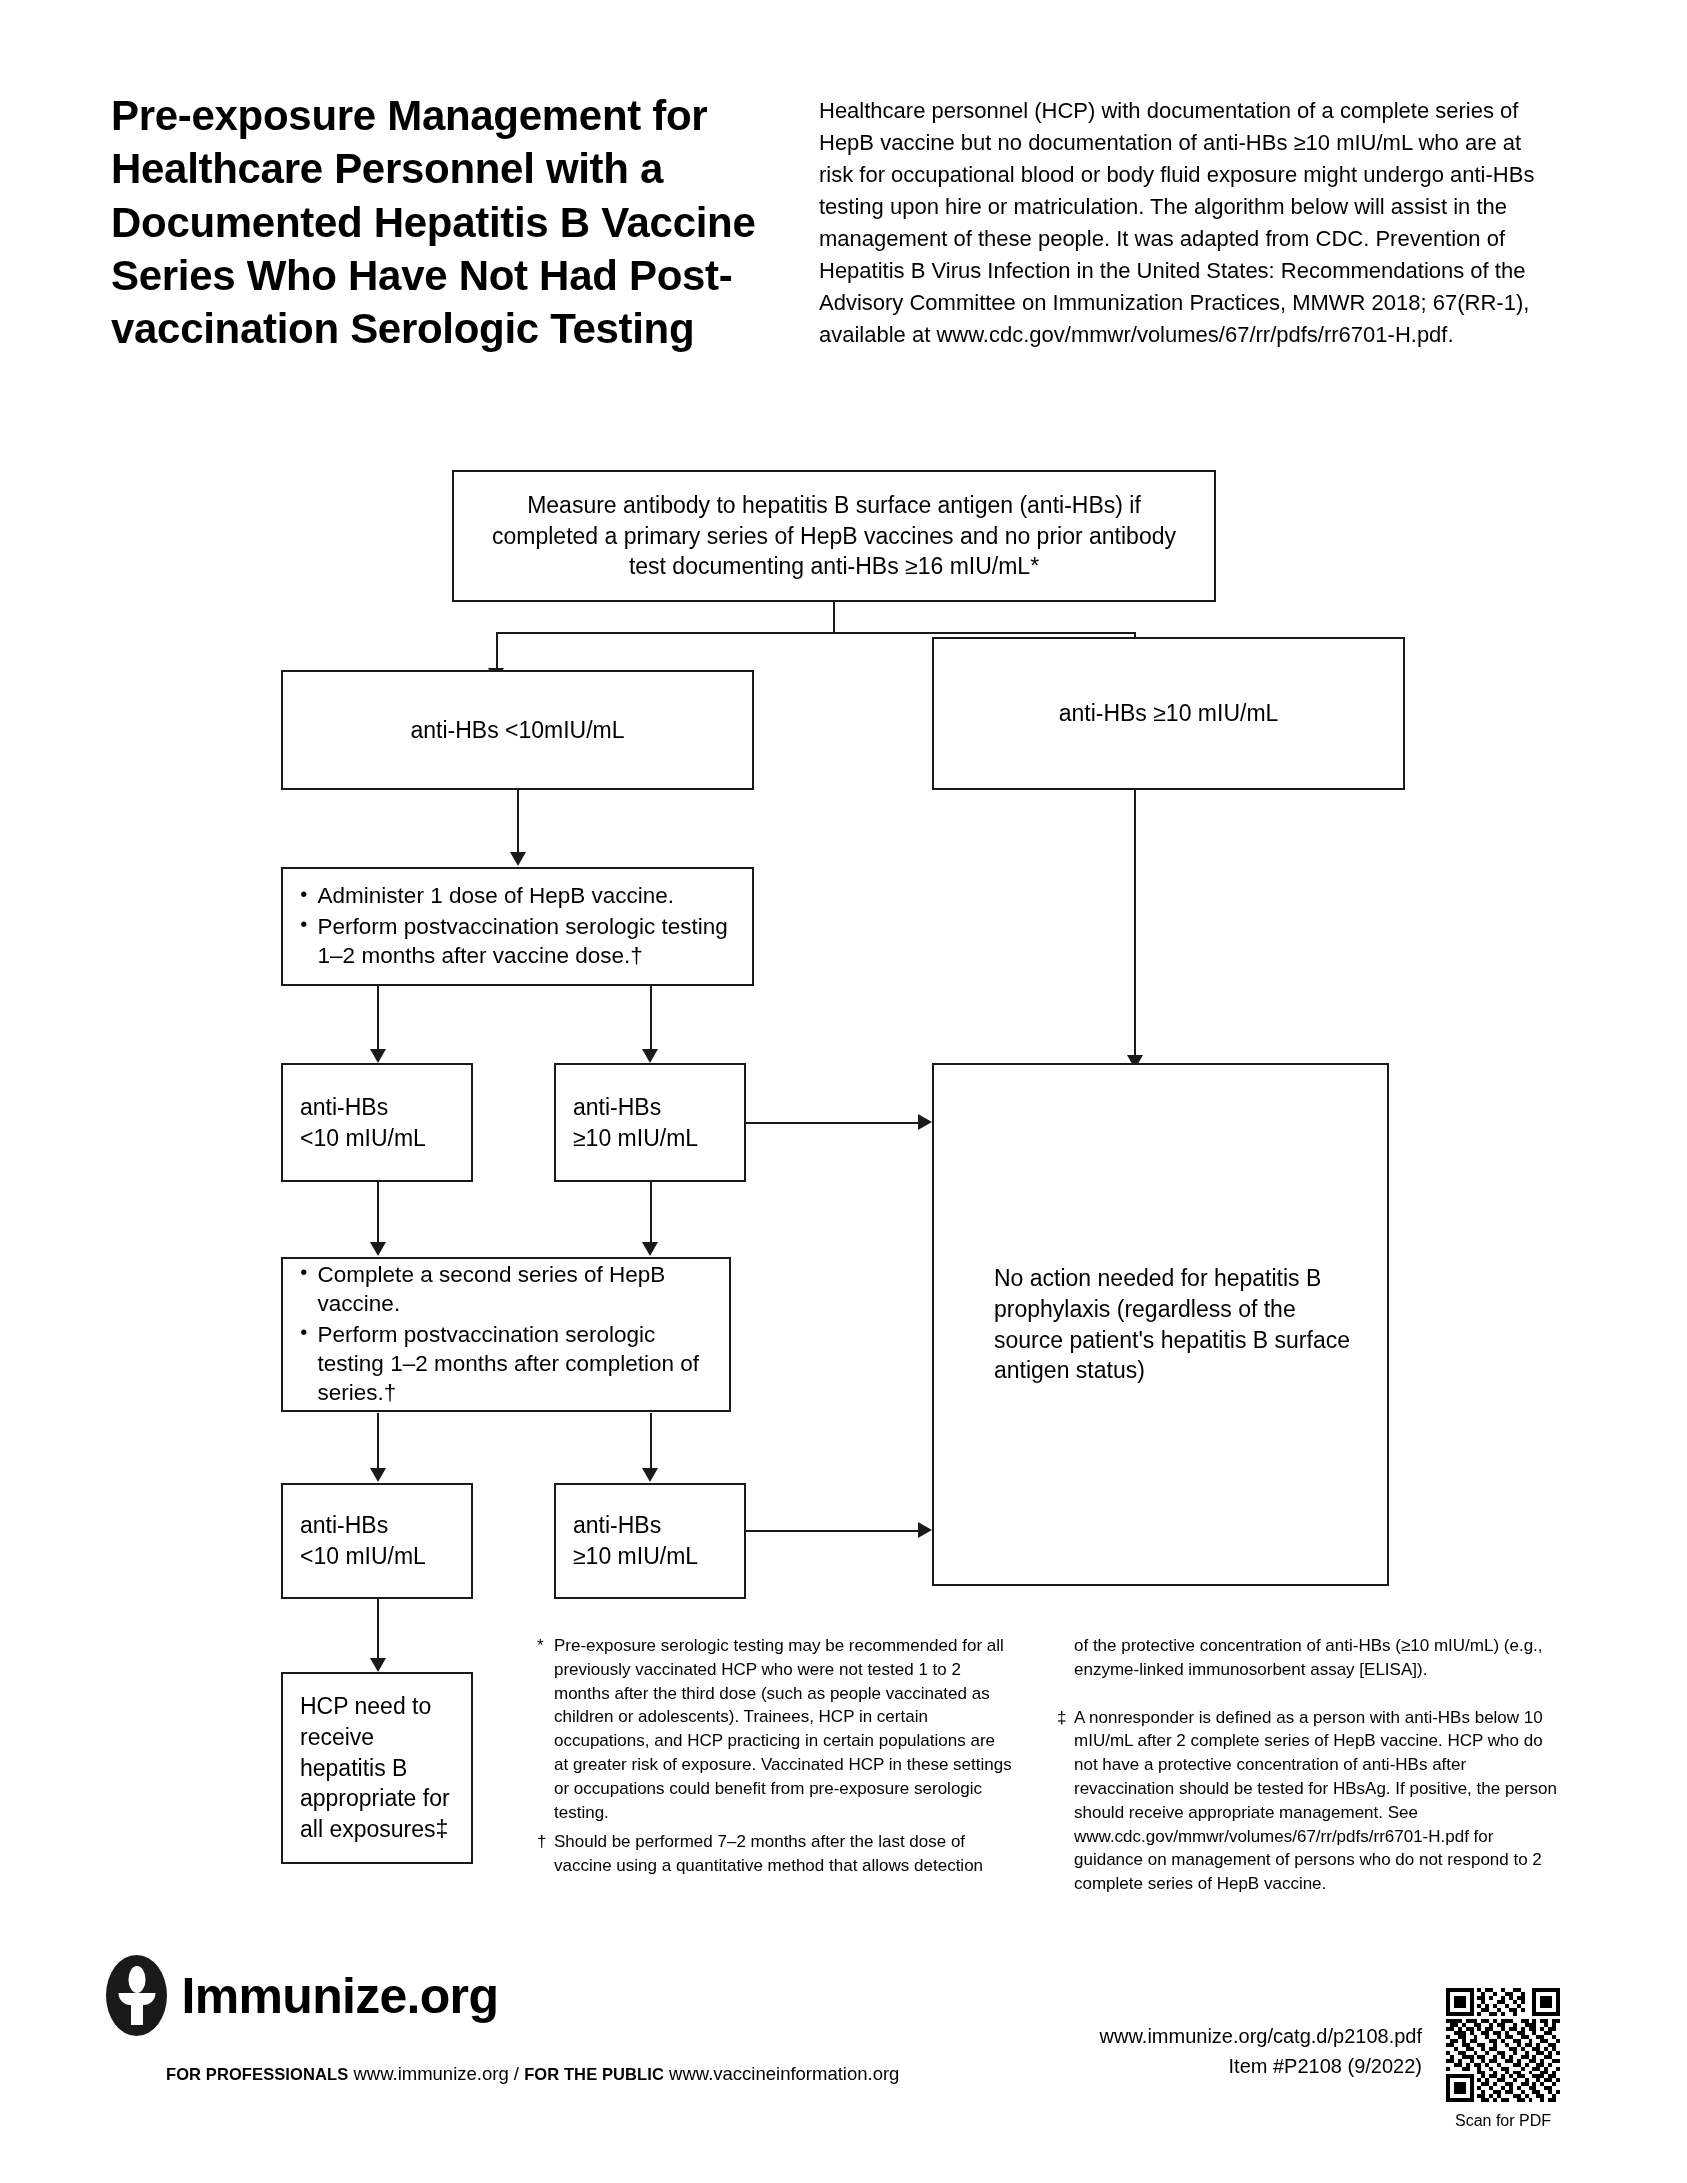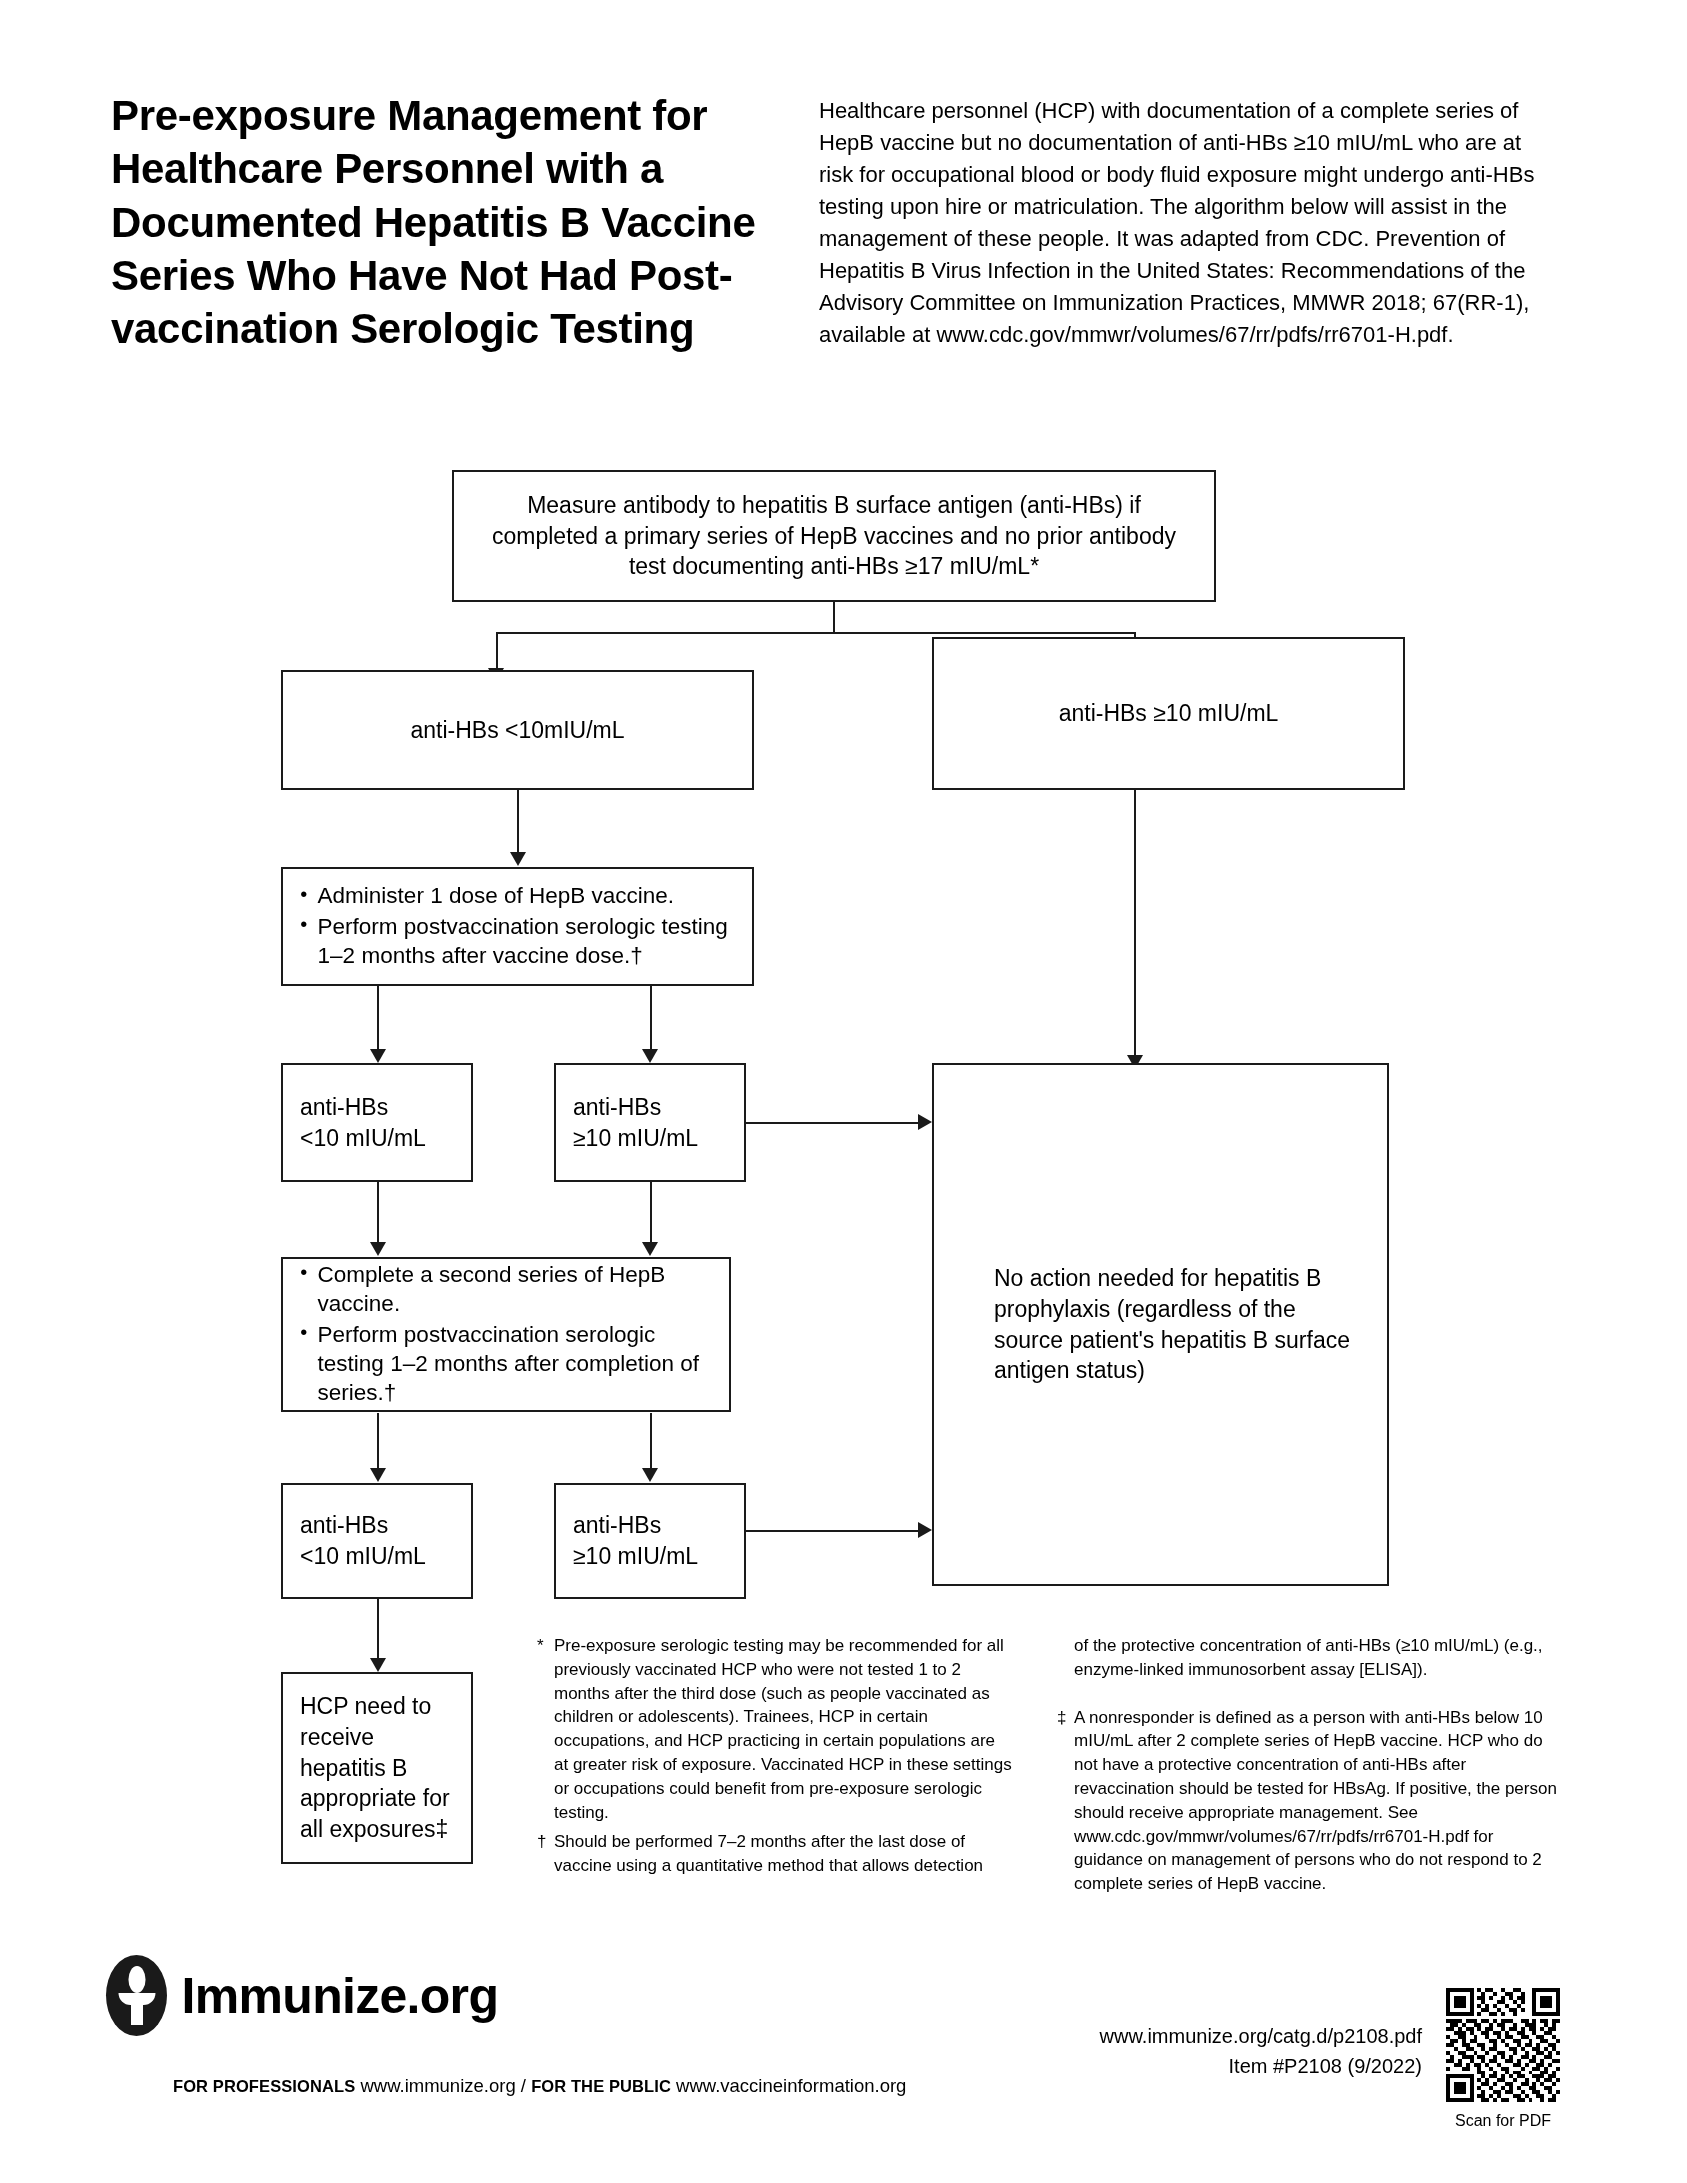--- a/index.html
+++ b/index.html
@@ -79,22 +79,22 @@
   .logo-arms{
     position:absolute;left:50%;top:38px;transform:translateX(-50%);
     width:37px;height:12px;background:#ffffff;
     border-radius:0 0 18.5px 18.5px;
   }
   .logo-text{
     font-size:50px;font-weight:700;letter-spacing:-0.7px;margin-left:14.6px;
     line-height:1;
   }
   .footer-line{
-    position:absolute;left:173px;top:2063px;
-    font-size:18.5px;white-space:nowrap;margin-top:12px;
+    position:absolute;left:166px;top:2063px;
+    font-size:18.5px;white-space:nowrap;
   }
   .footer-line b{font-weight:700;font-size:16.5px;letter-spacing:0.1px;}
   .foot-right{
     position:absolute;right:265px;top:2021px;text-align:right;
     font-size:20px;line-height:1.52;
   }
   .qr{position:absolute;left:1446px;top:1988px;width:114px;height:114px;}
   .qr rect{shape-rendering:crispEdges;}
   .scan{
     position:absolute;left:1446px;top:2112px;width:114px;
@@ -103,21 +103,21 @@
 </style>
 </head>
 <body>
 
 <div class="page">
 
   <div class="title">Pre-exposure Management for Healthcare Personnel with a Documented Hepatitis B Vaccine Series Who Have Not Had Post-vaccination Serologic Testing</div>
   <div class="intro">Healthcare personnel (HCP) with documentation of a complete series of HepB vaccine but no documentation of anti-HBs ≥10 mIU/mL who are at risk for occupational blood or body fluid exposure might undergo anti-HBs testing upon hire or matriculation. The algorithm below will assist in the management of these people. It was adapted from CDC. Prevention of Hepatitis B Virus Infection in the United States: Recommendations of the Advisory Committee on Immunization Practices, MMWR 2018; 67(RR-1), available at www.cdc.gov/mmwr/volumes/67/rr/pdfs/rr6701-H.pdf.</div>
 
   <div class="box center" style="left:452px;top:470px;width:764px;height:132px;">
-    <div class="box-txt pad">Measure antibody to hepatitis B surface antigen (anti-HBs) if completed a primary series of HepB vaccines and no prior antibody test documenting anti-HBs ≥17 mIU/mL*</div>
+    <div class="box-txt pad">Measure antibody to hepatitis B surface antigen (anti-HBs) if completed a primary series of HepB vaccines and no prior antibody test documenting anti-HBs ≥16 mIU/mL*</div>
   </div>
 
   <div class="vline" style="left:833px;top:602px;height:32px;"></div>
   <div class="hline" style="left:496px;top:632px;width:638px;"></div>
   <div class="vline" style="left:496px;top:632px;height:40px;"></div>
   <div class="arrowdown" style="left:488px;top:668px;"></div>
   <div class="vline" style="left:1134px;top:632px;height:40px;"></div>
   <div class="arrowdown" style="left:1127px;top:668px;"></div>
 
   <div class="box center" style="left:281px;top:670px;width:473px;height:120px;">

